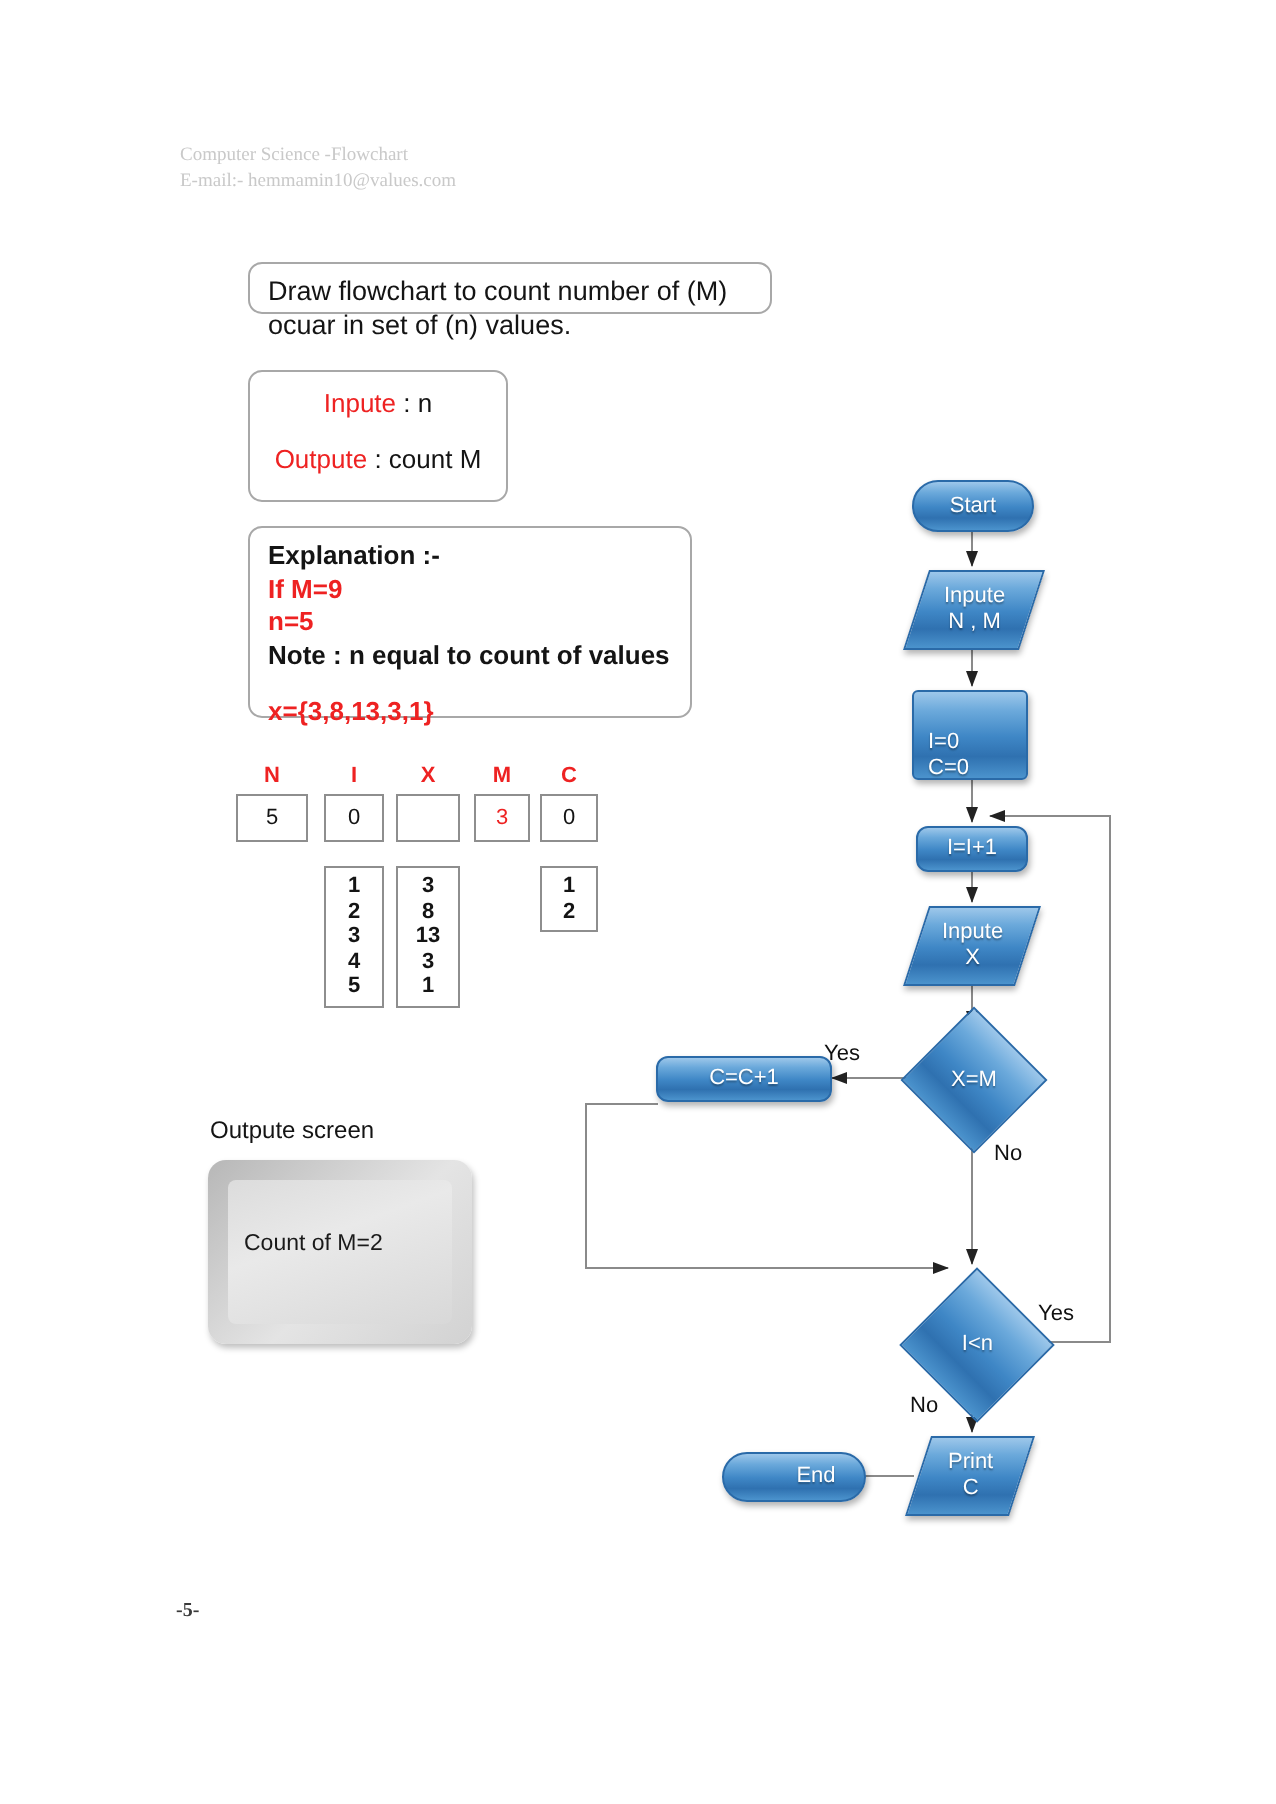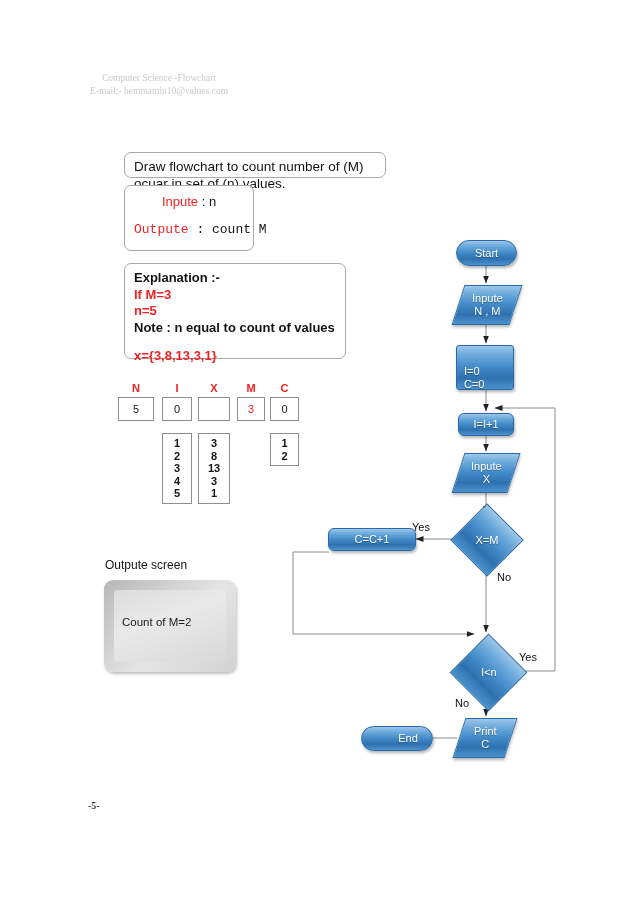--- a/index.html
+++ b/index.html
@@ -23,21 +23,20 @@
   
   .doc-header {
     position: absolute;
     left: 90px;
     top: 72px;
     font-family: "Liberation Serif", serif;
     font-size: 9.5px;
     line-height: 13px;
     color: #c9c9c9;
     white-space: nowrap;
-    text-align: center;
   }
 
   
   .page-number {
     position: absolute;
     left: 88px;
     top: 800px;
     font-family: "Liberation Serif", serif;
     font-size: 10px;
     color: #3a3a3a;
@@ -48,42 +47,41 @@
   .rbox {
     position: absolute;
     border: 1px solid #a8a8a8;
     border-radius: 7px;
     background: #ffffff;
     box-sizing: border-box;
   }
   .title-box {
     left: 124px; top: 131px; width: 262px; height: 26px;
     padding: 5px 9px 0 9px;
-    margin-top: 21px;
   }
   .title-box .line {
     font-size: 13.5px;
     line-height: 17px;
     color: #141414;
     white-space: nowrap;
   }
 
   .io-box {
     left: 124px; top: 185px; width: 130px; height: 66px;
     padding: 8px 9px 0 9px;
     text-align: center;
   }
   .io-row {
     font-size: 13px;
     line-height: 16px;
     color: #141414;
     white-space: nowrap;
     margin-bottom: 12px;
   }
-  .io-row:last-child { margin-bottom: 0; font-family: Liberation Mono, monospace; }
+  .io-row:last-child { margin-bottom: 0; }
   .kw { color: #ee2222; }
 
   .exp-box {
     left: 124px; top: 263px; width: 222px; height: 96px;
     padding: 6px 9px 0 9px;
     font-weight: bold;
   }
   .exp-line {
     font-size: 13px;
     line-height: 16.5px;
@@ -230,21 +228,21 @@
     <div class="io-row">
       <span class="kw">Inpute</span><span> : </span><span>n</span>
     </div>
     <div class="io-row">
       <span class="kw">Outpute</span><span> :  </span><span>count M</span>
     </div>
   </div>
 
   <div class="rbox exp-box">
     <div class="exp-line">Explanation :-</div>
-    <div class="exp-line red">If M=3</div>
+    <div class="exp-line red">If M=9</div>
     <div class="exp-line red">n=5</div>
     <div class="exp-line">Note : n equal to count of values</div>
     <div class="exp-line red gap">x={3,8,13,3,1}</div>
   </div>
 
   <div class="trace">
 
     <div class="trace-col" style="left:0px; width:36px;">
       <div class="trace-head">N</div>
       <div class="cell cell-top">5</div>

